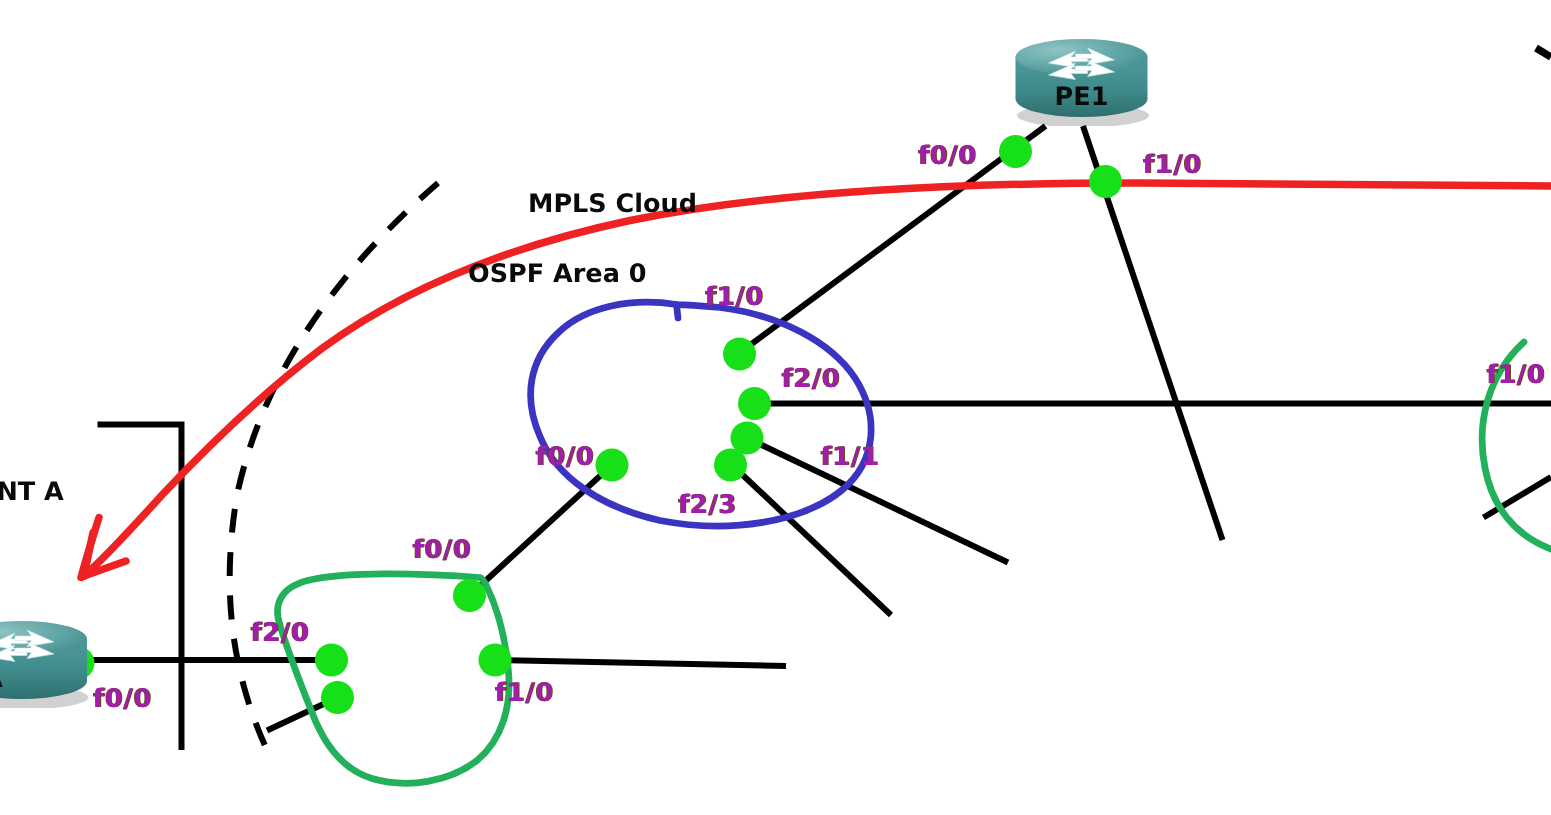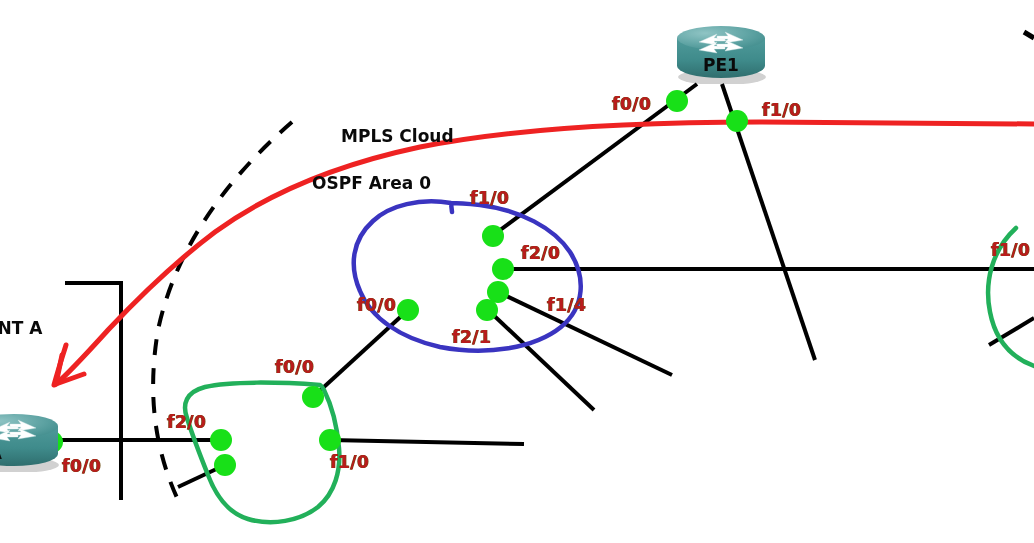--- a/index.html
+++ b/index.html
@@ -27,21 +27,21 @@
     position: absolute;
     width: 96px;
     height: 62px;
   }
   .router-svg { width: 96px; height: 62px; display: block; }
   .iface-label {
     position: absolute;
     font-family: "DejaVu Sans", "Liberation Sans", sans-serif;
     font-size: 17px;
     font-weight: bold;
-    color: #b91c1c;
+    color: #a21caf;
     white-space: nowrap;
     letter-spacing: 0.5px;
     text-shadow: 0.6px 0 0 #6b4a10, -0.4px 0 0 #6b4a10;
   }
   .zone-label {
     position: absolute;
     font-family: "DejaVu Sans", "Liberation Sans", sans-serif;
     font-size: 17px;
     font-weight: bold;
     color: #0a0a0a;
@@ -183,26 +183,26 @@
         <path d="M 70,26 L 52,18 L 55,22 L 44,22 L 44,25 L 55,25 L 52,29 Z"></path>
       </g>
     </svg>
     <div class="router-name offleft">S_A</div>
   </div>
 
   <div class="iface-label" style="left:612px; top:94px;">f0/0</div>
   <div class="iface-label" style="left:762px; top:100px;">f1/0</div>
   <div class="iface-label" style="left:470px; top:188px;">f1/0</div>
   <div class="iface-label" style="left:521px; top:243px;">f2/0</div>
-  <div class="iface-label" style="left:547px; top:295px;">f1/4</div>
-  <div class="iface-label" style="left:452px; top:327px;">f2/1</div>
+  <div class="iface-label" style="left:547px; top:295px;">f1/1</div>
+  <div class="iface-label" style="left:452px; top:327px;">f2/3</div>
   <div class="iface-label" style="left:357px; top:295px;">f0/0</div>
   <div class="iface-label" style="left:275px; top:357px;">f0/0</div>
   <div class="iface-label" style="left:167px; top:412px;">f2/0</div>
   <div class="iface-label" style="left:330px; top:452px;">f1/0</div>
   <div class="iface-label" style="left:62px; top:456px;">f0/0</div>
   <div class="iface-label" style="left:991px; top:240px;">f1/0</div>
 
-  <div class="zone-label" style="left:341px; top:126px;">MPLS Cloud</div>
+  <div class="zone-label" style="left:352px; top:126px;">MPLS Cloud</div>
   <div class="zone-label" style="left:312px; top:173px;text-align:right;">OSPF Area 0</div>
   <div class="zone-label" style="left:-14px; top:318px;">ENT A</div>
 
 </div>
 
 </body></html>

